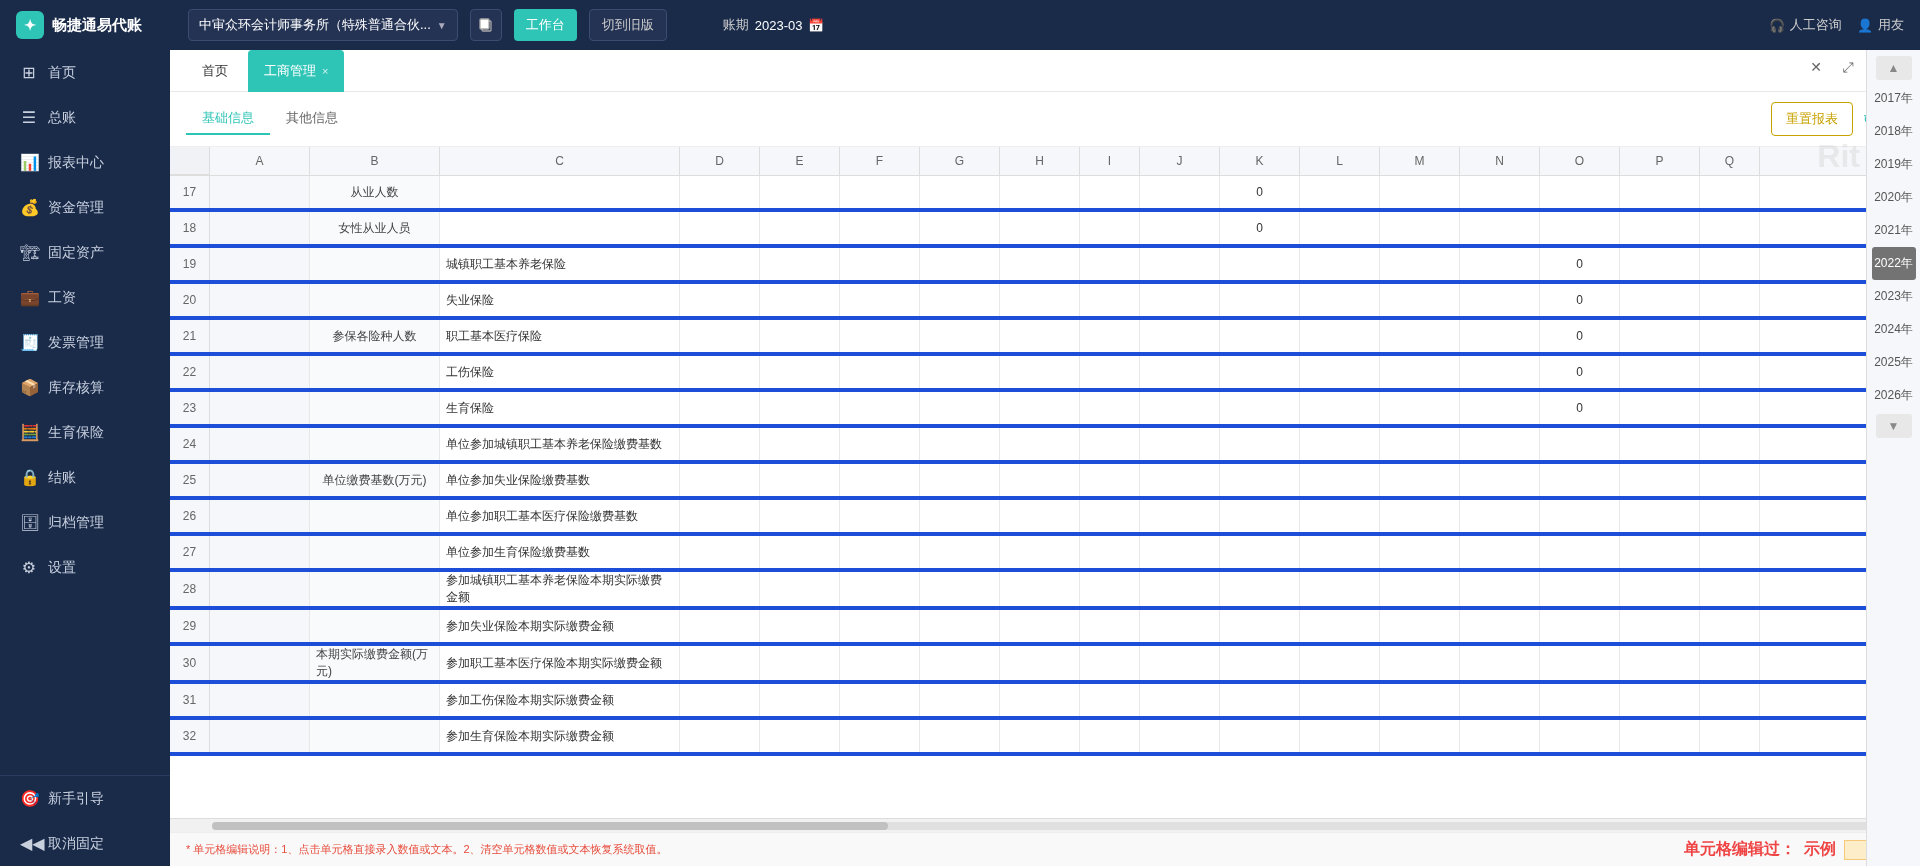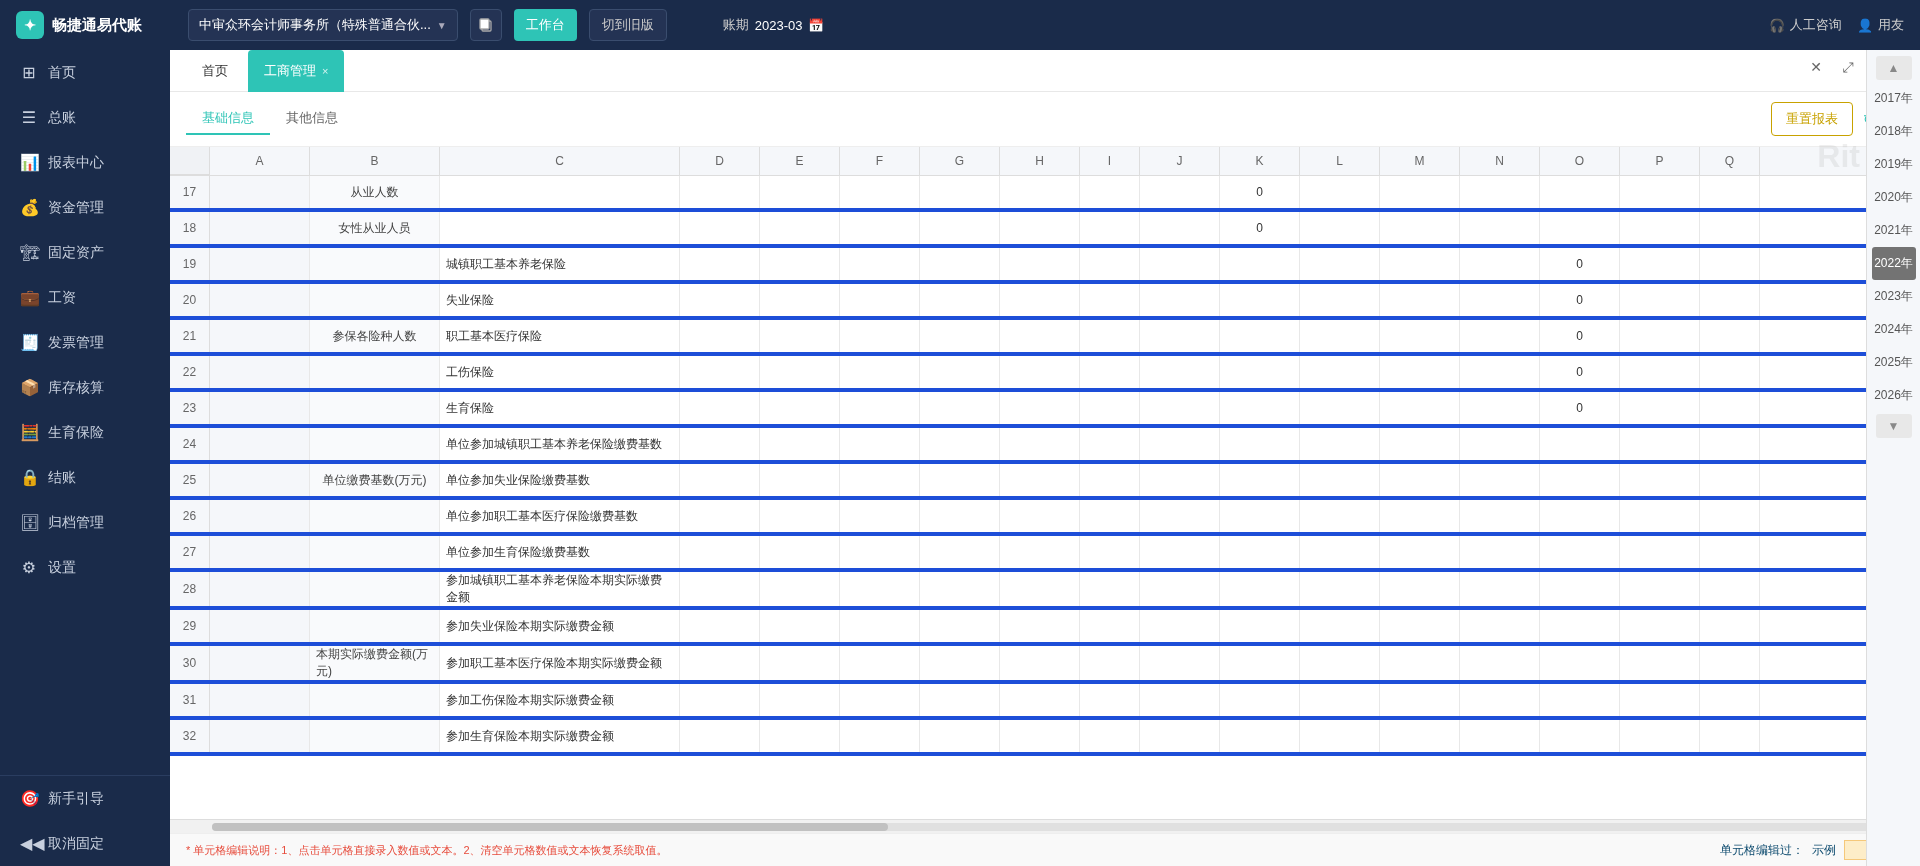--- a/index.html
+++ b/index.html
@@ -348,21 +348,21 @@
       justify-content: space-between;
     }
     .bottom-hint { color: #e74c3c; }
     .example-cell {
       background: #fdedc8;
       border: 1px solid #f5c87a;
       width: 60px;
       height: 20px;
       display: inline-block;
     }
-    .cell-edit-label { color: #0c4a6e; font-size: 12px; }
+    .cell-edit-label { color: #ef4444; font-size: 16px; font-weight: bold; }
 
     
     .h-scroll-area {
       height: 14px;
       background: #f1f1f1;
       border-top: 1px solid #ddd;
       display: flex;
       align-items: center;
       padding: 0 2px;
     }

